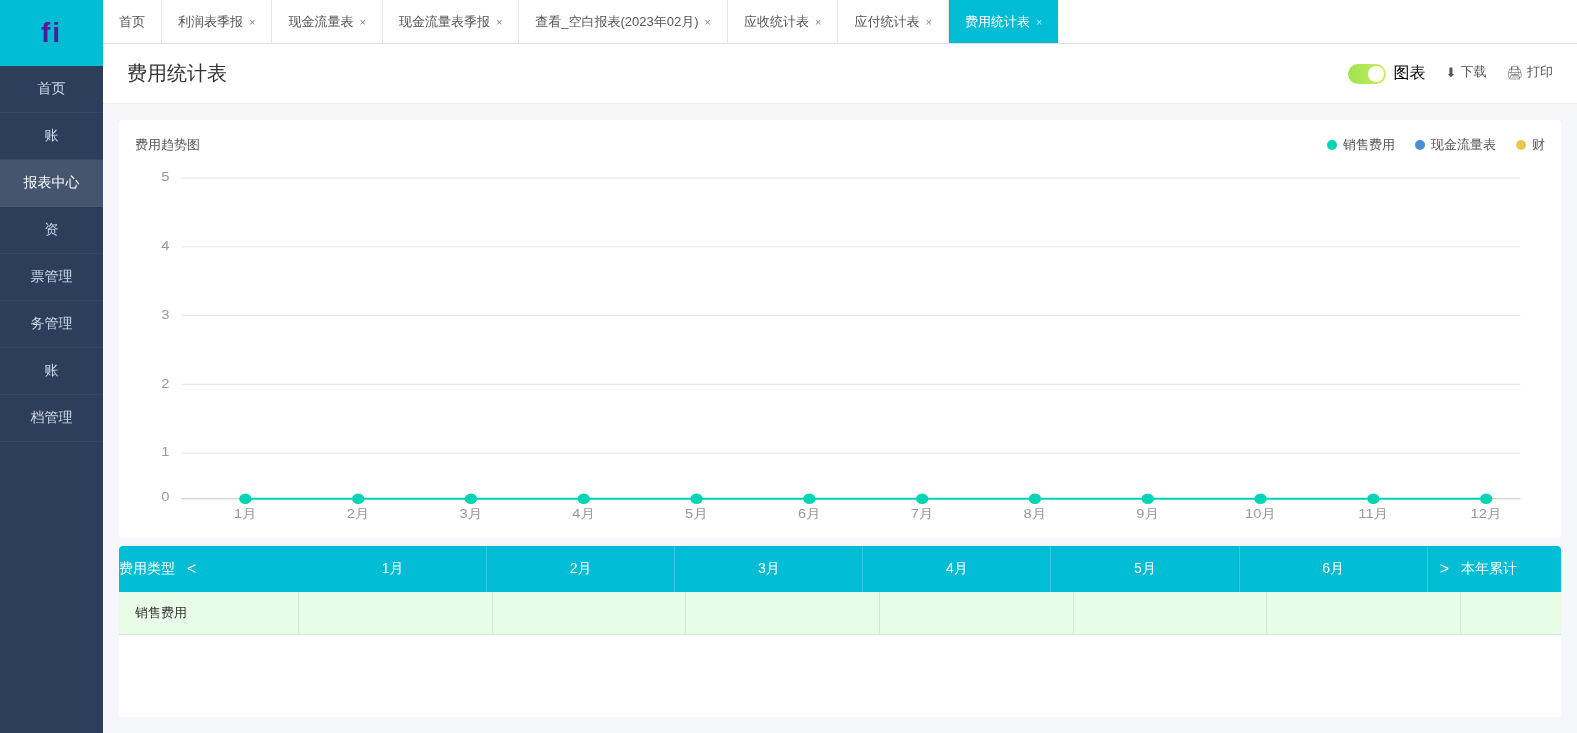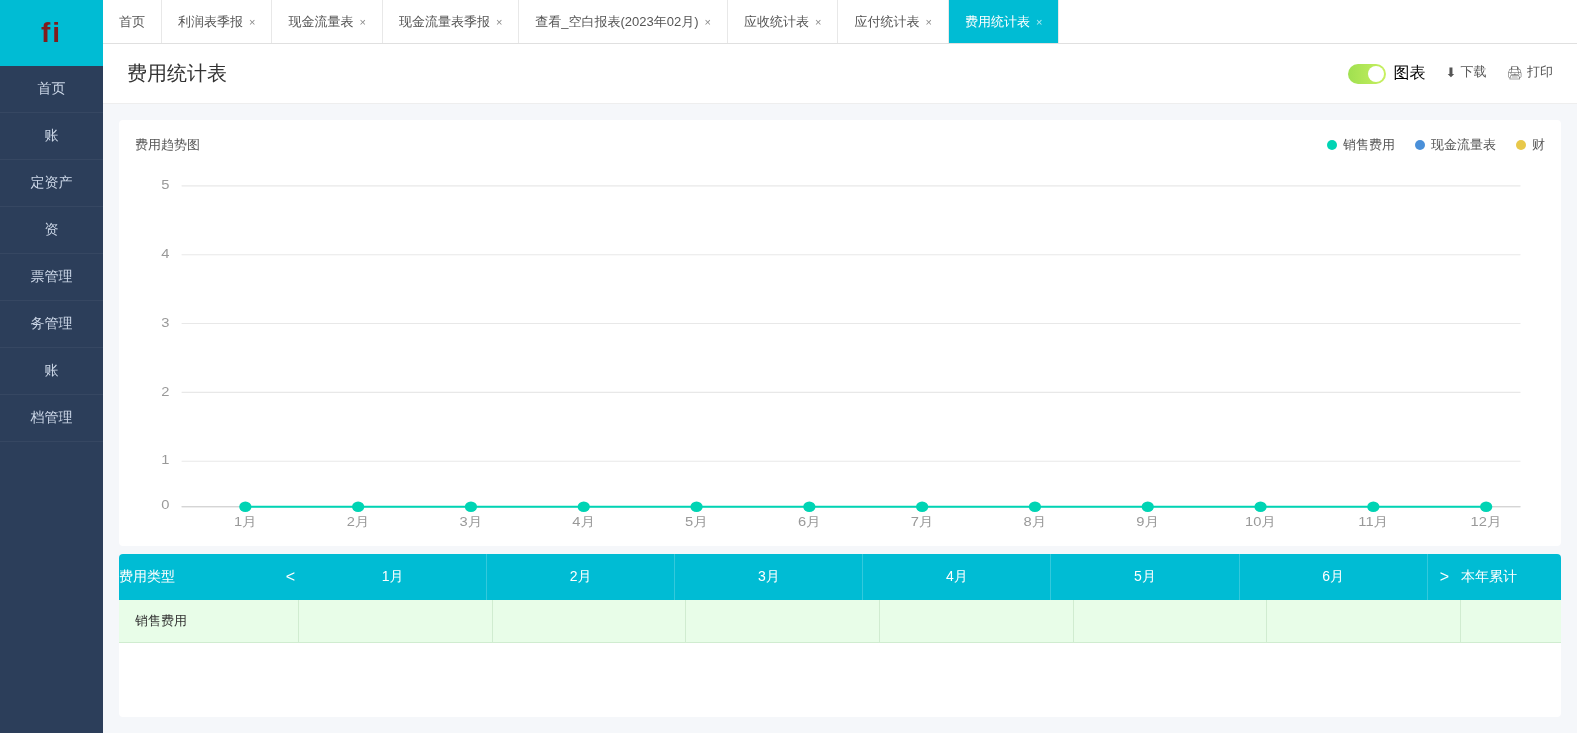--- a/index.html
+++ b/index.html
@@ -14,21 +14,21 @@
       flex-shrink: 0;
       height: 100%;
       overflow: hidden;
     }
     .sidebar-logo {
       background: #00bcd4;
       height: 66px;
       display: flex;
       align-items: center;
       justify-content: center;
-      color: #7f1d1d;
+      color: #4c1d95;
       font-size: 28px;
       font-weight: bold;
       letter-spacing: 2px;
     }
     .sidebar-item {
       color: #cdd8e8;
       font-size: 14px;
       padding: 14px 0;
       text-align: center;
       cursor: pointer;
@@ -143,21 +143,21 @@
       background: white;
       margin: 16px 16px 0 16px;
       border-radius: 4px;
       padding: 16px;
       flex-shrink: 0;
     }
     .chart-header {
       display: flex;
       justify-content: space-between;
       align-items: center;
-      margin-bottom: 16px;
+      margin-bottom: 8px;
     }
     .chart-title {
       font-size: 13px;
       color: #555;
     }
     .legend {
       display: flex;
       align-items: center;
       gap: 20px;
     }
@@ -195,21 +195,21 @@
       display: flex;
       background: #00bcd4;
       color: white;
       font-size: 14px;
     }
     .th-type {
       width: 180px;
       flex-shrink: 0;
       display: flex;
       align-items: center;
-      justify-content: space-between;
+      justify-content: flex-start;
       gap: 8px;
     }
     .th-month {
       flex: 1;
       text-align: center;
       padding: 14px 0;
       border-right: 1px solid rgba(255,255,255,0.2);
     }
     .th-last {
       width: 100px;
@@ -251,21 +251,21 @@
       text-align: center;
     }
   </style>
 </head>
 <body>
 
 <div class="sidebar">
   <div class="sidebar-logo">fi</div>
   <div class="sidebar-item">首页</div>
   <div class="sidebar-item">账</div>
-  <div class="sidebar-item">定资产</div>
+  <div class="sidebar-item active">报表中心</div>
   <div class="sidebar-item">资</div>
   <div class="sidebar-item">票管理</div>
   <div class="sidebar-item">务管理</div>
   <div class="sidebar-item">账</div>
   <div class="sidebar-item">档管理</div>
 </div>
 
 <div class="main">
 
   <div class="tab-bar">

